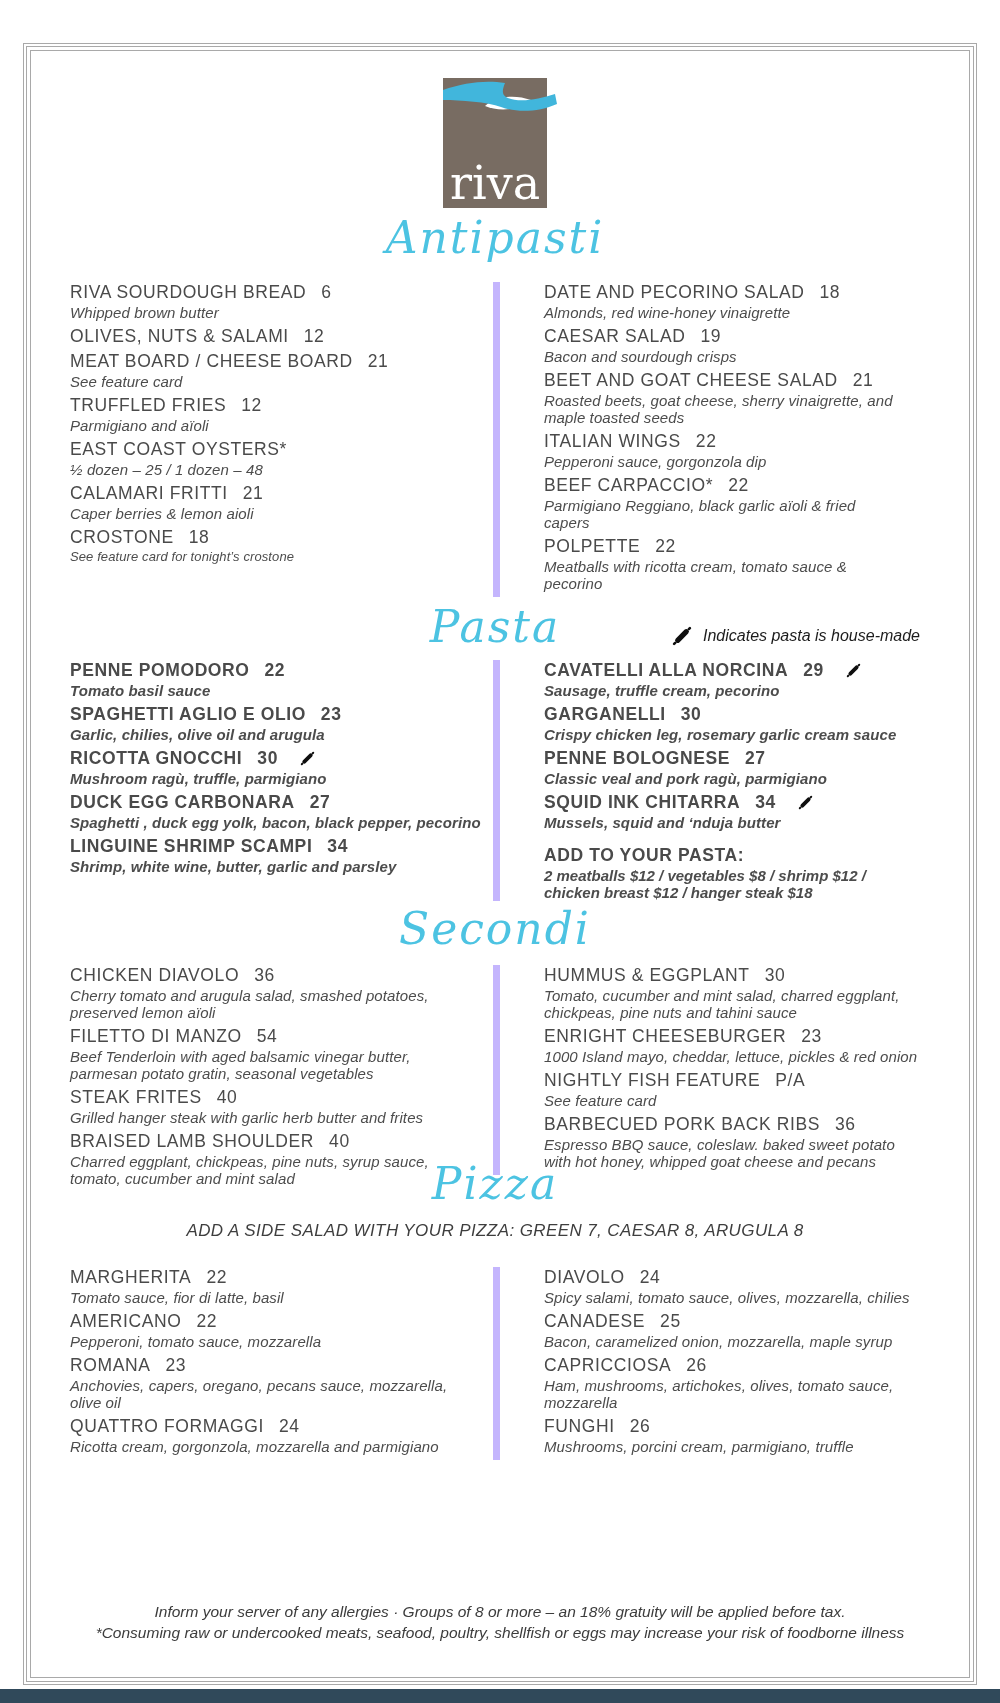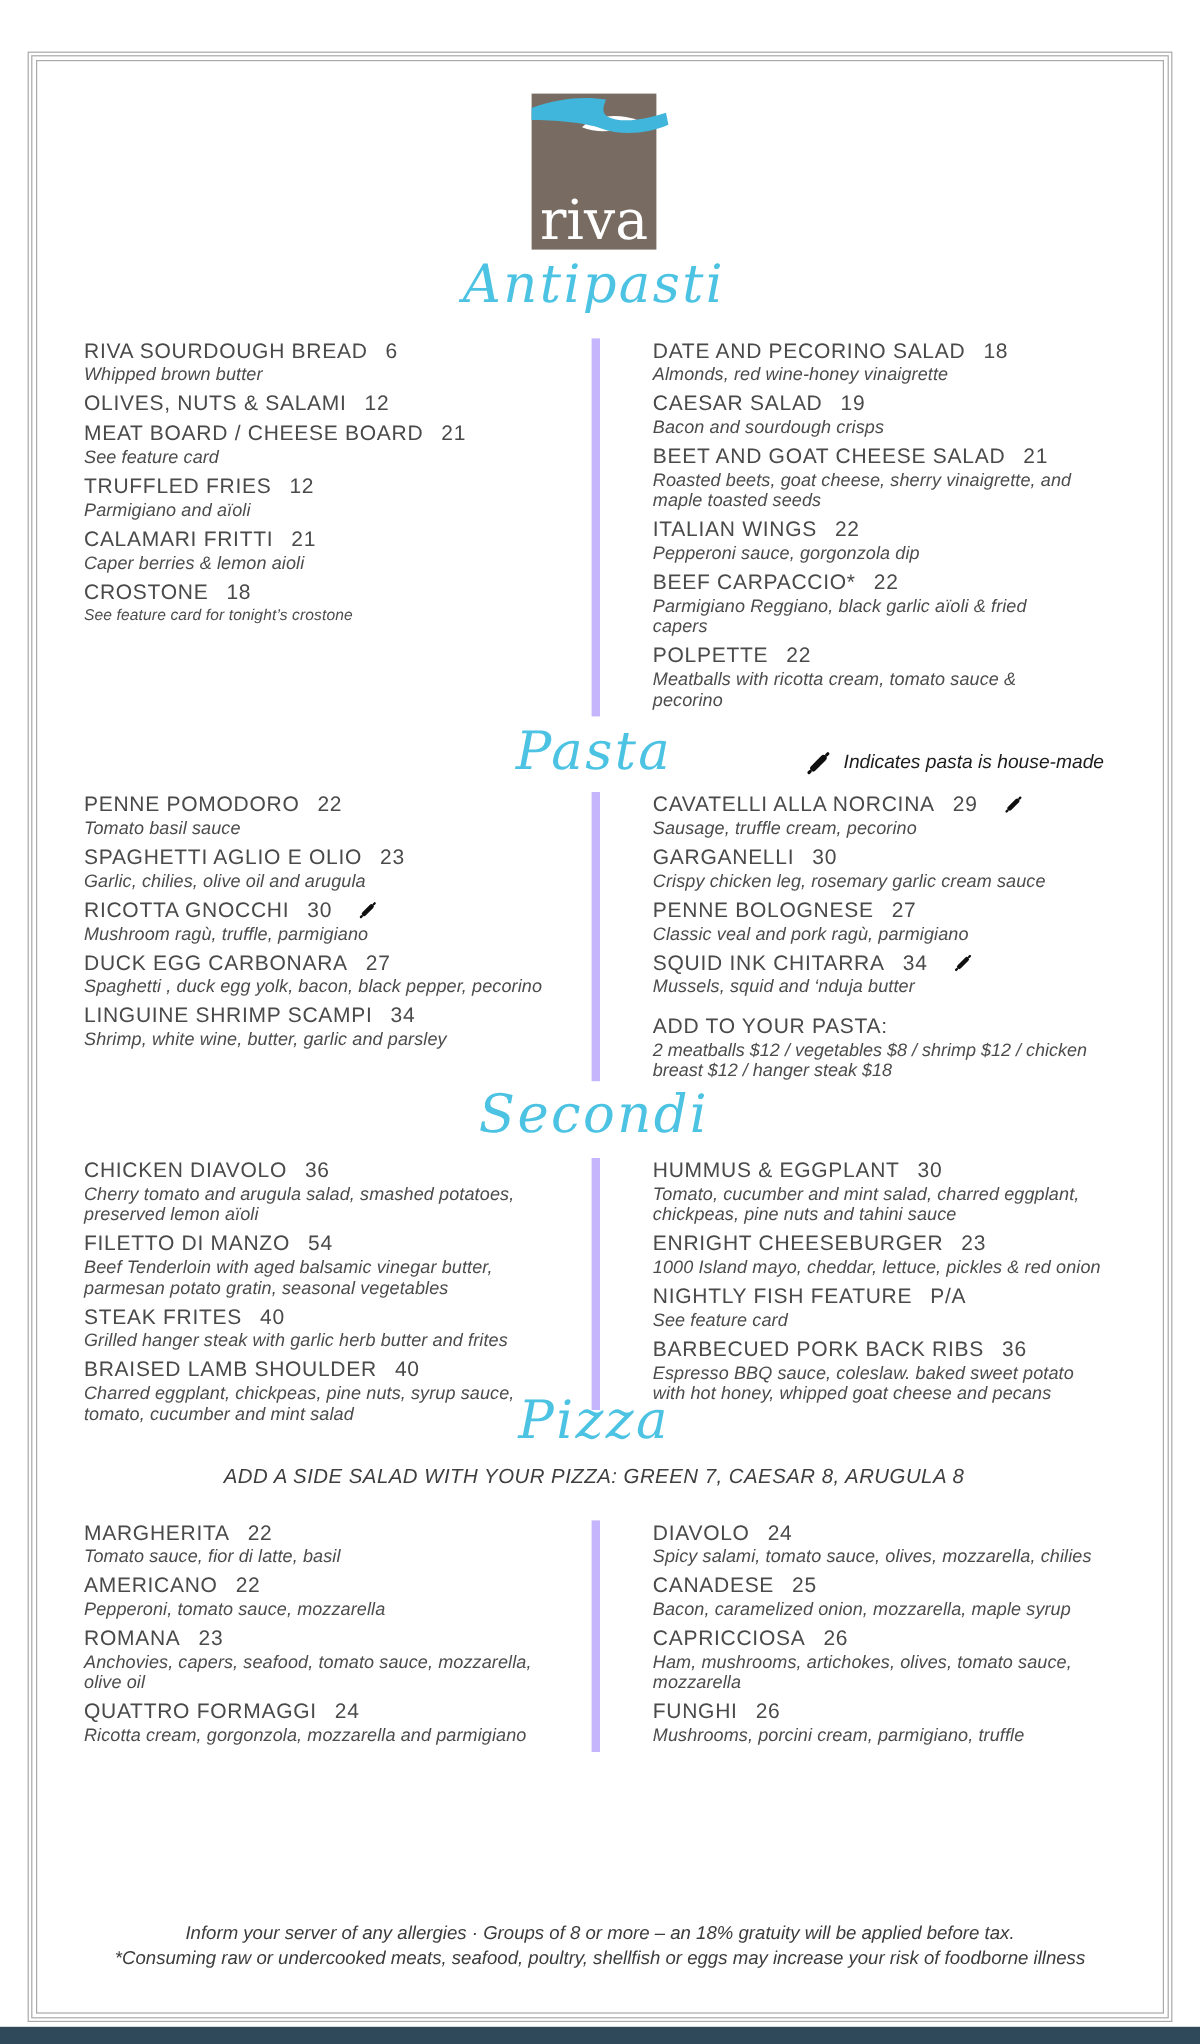--- a/index.html
+++ b/index.html
@@ -32,21 +32,21 @@
     font-weight:400; font-size:44px; line-height:1.08; color:#4cc3e2; letter-spacing:2px;
   }
   .t-antipasti { margin-top:6px; }
   .t-pasta { margin-top:0; }
   .t-secondi { margin-top:4px; }
   .t-pizza { margin-top:-32px; position:relative; z-index:2; }
 
   
   .cols { display:flex; align-items:flex-start; }
   .cols.ant { margin-top:20px; }
-  .cols.pas { margin-top:10px; }
+  .cols.pas { margin-top:10px;font-weight:bold; }
   .cols.sec { margin-top:12px; }
   .cols.piz { margin-top:26px; }
   .col-left { width:423px; box-sizing:border-box; padding-right:10px; }
   .col-right { flex:1; border-left:7px solid #c4b5fd; padding-left:44px; box-sizing:border-box; }
 
   
   .item { margin-bottom:5px; }
   .line { display:flex; align-items:center; }
   .nm { font-size:17.5px; line-height:20px; letter-spacing:0.6px; color:#4a4a4a; }
   .pr { font-size:17.5px; line-height:20px; letter-spacing:0.6px; color:#4a4a4a; margin-left:15px; }
@@ -130,20 +130,27 @@
               <span class="pr">21</span>
             </div>
           <div class="ds">See feature card</div>
         </div>
         <div class="item">
           <div class="line">
               <span class="nm">TRUFFLED FRIES</span>
               <span class="pr">12</span>
             </div>
           <div class="ds">Parmigiano and aïoli</div>
+        </div>
+        <div class="item">
+          <div class="line">
+              <span class="nm">EAST COAST OYSTERS*</span>
+              <span class="pr"></span>
+            </div>
+          <div class="ds">½ dozen – 25  /  1 dozen – 48</div>
         </div>
         <div class="item">
           <div class="line">
               <span class="nm">CALAMARI FRITTI</span>
               <span class="pr">21</span>
             </div>
           <div class="ds">Caper berries &amp; lemon aioli</div>
         </div>
         <div class="item">
           <div class="line">
@@ -395,21 +402,21 @@
               <span class="nm">AMERICANO</span>
               <span class="pr">22</span>
             </div>
           <div class="ds">Pepperoni, tomato sauce, mozzarella</div>
         </div>
         <div class="item">
           <div class="line">
               <span class="nm">ROMANA</span>
               <span class="pr">23</span>
             </div>
-          <div class="ds">Anchovies, capers, seafood, tomato sauce, mozzarella, olive oil</div>
+          <div class="ds">Anchovies, capers, oregano, pecans sauce, mozzarella, olive oil</div>
         </div>
         <div class="item">
           <div class="line">
               <span class="nm">QUATTRO FORMAGGI</span>
               <span class="pr">24</span>
             </div>
           <div class="ds nowrap">Ricotta cream, gorgonzola, mozzarella and parmigiano</div>
         </div>
       </div>
       <div class="col-right">

